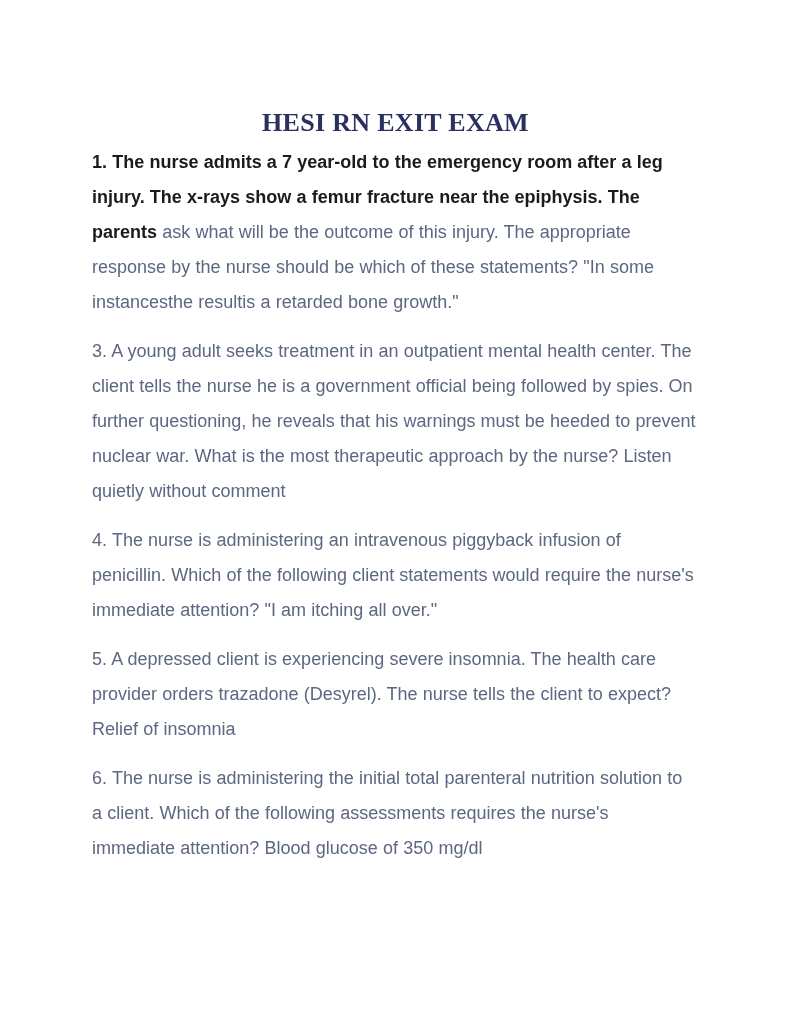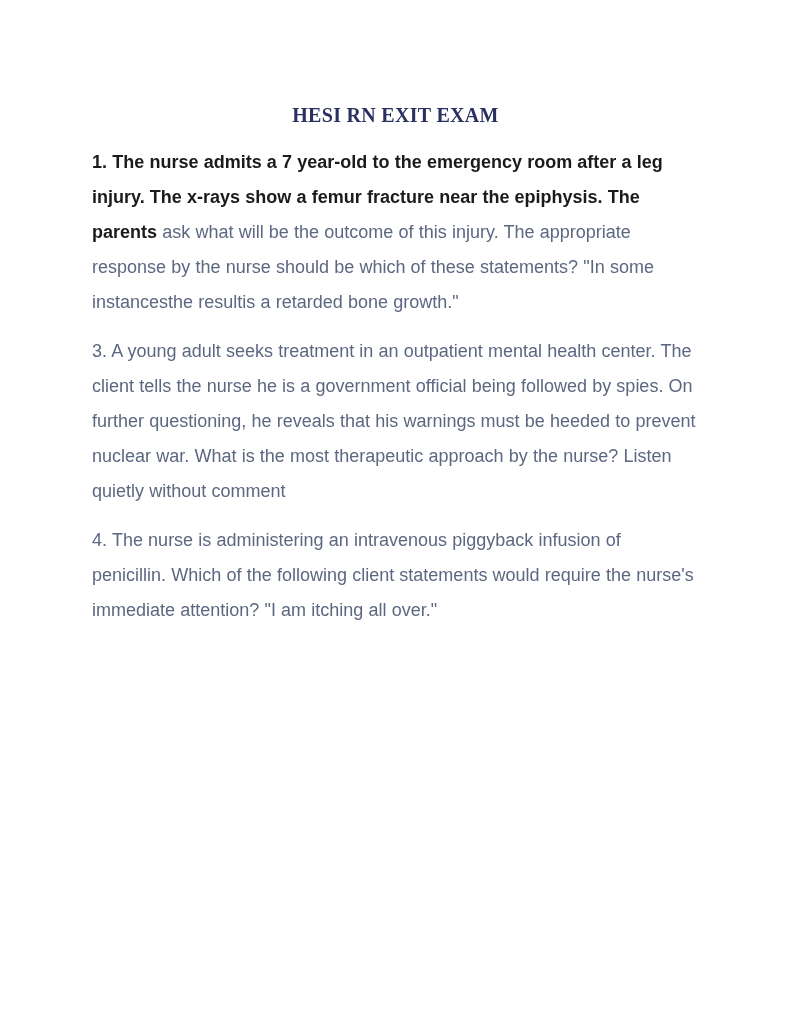--- a/index.html
+++ b/index.html
@@ -19,21 +19,21 @@
     -webkit-font-smoothing: antialiased;
   }
   .doc-title {
     position: absolute;
     top: 91px;
     left: 0;
     width: 791px;
     text-align: center;
     font-family: "Liberation Serif", serif;
     font-weight: bold;
-    font-size: 20px;
+    font-size: 26px;
     letter-spacing: 0.3px;
     color: #2a3160;
     line-height: 1.15;
   }
   .body-block {
     position: absolute;
     top: 145px;
     left: 92px;
     width: 604px;
   }
@@ -72,17 +72,23 @@
 
 
     <p class="question">
       <span class="q-rest">3. A young adult seeks treatment in an outpatient mental health center. The client tells the nurse he is a government official being followed by spies. On further questioning, he reveals that his warnings must be heeded to prevent nuclear war. What is the most therapeutic approach by the nurse? Listen quietly without comment</span>
     </p>
 
     <p class="question">
       <span class="q-rest">4. The nurse is administering an intravenous piggyback infusion of penicillin. Which of the following client statements would require the nurse's immediate attention? "I am itching all over."</span>
     </p>
 
+    <p class="question">
+      <span class="q-rest">5. A depressed client is experiencing severe insomnia. The health care provider orders trazadone (Desyrel). The nurse tells the client to expect? Relief of insomnia</span>
+    </p>
 
+    <p class="question">
+      <span class="q-rest">6. The nurse is administering the initial total parenteral nutrition solution to a client. Which of the following assessments requires the nurse's immediate attention? Blood glucose of 350 mg/dl</span>
+    </p>
 
 
   </div>
 </div>
 
 </body></html>

